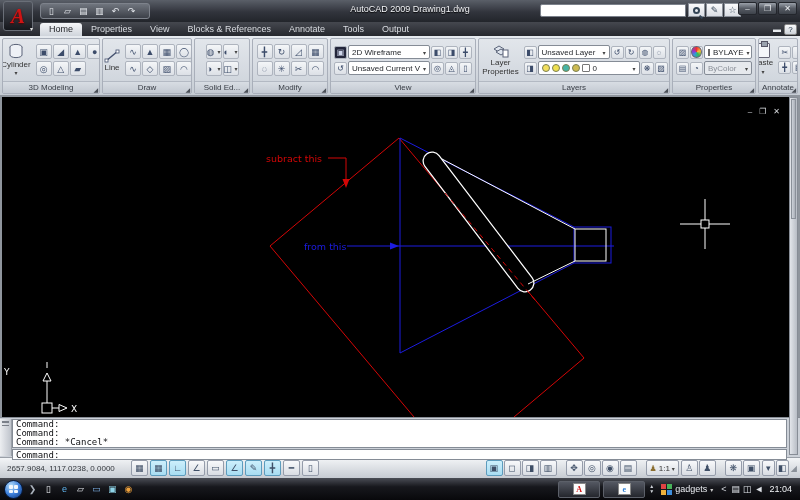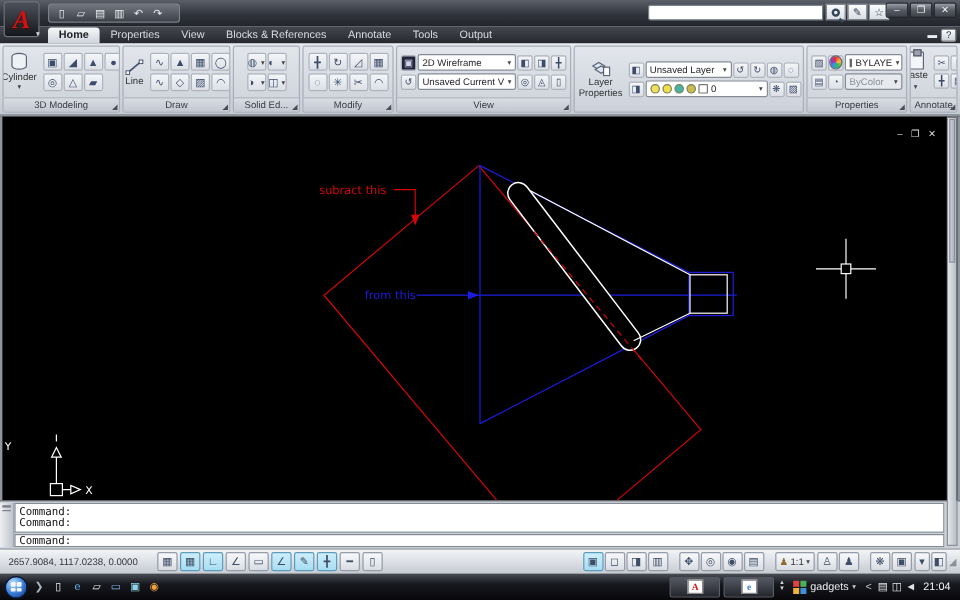--- a/index.html
+++ b/index.html
@@ -19,21 +19,21 @@
 .sgroup{position:absolute;left:688px;top:3px;display:flex;gap:1px}
 .sbtn{width:17px;height:14px;background:linear-gradient(#fafbfc,#d9dde3);border:1px solid #8a9099;display:flex;align-items:center;justify-content:center;font-size:9px;color:#345}
 .magicon{width:7px;height:7px;border:2px solid #345;border-radius:50%;position:relative;display:inline-block}
 .magicon::after{content:"";position:absolute;width:2px;height:4px;background:#345;left:5px;top:6px;transform:rotate(-45deg)}
 .winbtns{position:absolute;right:3px;top:2px;display:flex;gap:1px}
 .wbtn{width:19px;height:13px;background:linear-gradient(#9aa0a9,#565b64 50%,#3e434b);border:1px solid #23262c;border-radius:2px;color:#f0f2f5;font-size:8px;display:flex;align-items:center;justify-content:center}
 
 
 .tabrow{height:14px;background:linear-gradient(#45484f,#26282e);display:flex;align-items:flex-end;padding-left:40px;position:relative}
 .tab{font-size:9px;color:#d9dce1;padding:1px 9px 2px;border-radius:3px 3px 0 0;white-space:nowrap}
-.tab.on{background:linear-gradient(#f6f7f9,#cfd4db);color:#1c1e22;font-weight:bold}
+.tab.on{background:linear-gradient(#f6f7f9,#cfd4db);color:#1c1e22;font-weight:normal}
 .tabrow-right{position:absolute;right:3px;top:2px;display:flex;gap:3px;align-items:center}
 .pillicon{color:#e8ebef;font-size:8px}
 .helpbtn{width:13px;height:11px;background:linear-gradient(#fafbfc,#ccd1d8);border:1px solid #888;font-size:8px;color:#234;display:flex;align-items:center;justify-content:center;border-radius:2px}
 
 
 .ribbon{height:61px;background:linear-gradient(#e6eaef,#c6ccd4);display:flex;gap:2px;padding:2px 2px 1px;border-bottom:2px solid #8f959d}
 .panel{background:linear-gradient(#e2e6eb,#ccd2da);border:1px solid #a9afba;border-radius:2px;display:flex;flex-direction:column;overflow:hidden}
 .pbody{flex:1;display:flex;align-items:center;justify-content:center;gap:3px;padding:1px 2px}
 .ptitle{height:12px;border-top:1px solid #b3b9c3;background:linear-gradient(#d8dde3,#c3c9d2);font-size:8px;color:#383d45;display:flex;align-items:center;justify-content:center;position:relative}
 .ptitle .launcher{position:absolute;right:1px;bottom:0;font-size:6px;color:#4a4f57}
@@ -120,20 +120,21 @@
         <span class="tbtn">
           <i style="font-style:normal">▥</i>
         </span>
         <span class="tbtn">
           <i style="font-style:normal">↶</i>
         </span>
         <span class="tbtn">
           <i style="font-style:normal">↷</i>
         </span>
     </div>
+    <div class="wintitle">AutoCAD 2009 Drawing1.dwg</div>
     <input class="searchbox" value="" style="">
     <div class="sgroup">
       <span class="sbtn">
           <span class="magicon"></span>
         </span>
       <span class="sbtn">
           <i style="font-style:normal">✎</i>
         </span>
       <span class="sbtn">
           <i style="font-style:normal">☆</i>
@@ -441,20 +442,24 @@
                 <span class="ibtn sm">
                   <i style="font-style:normal">❋</i>
                 </span>
                 <span class="ibtn sm">
                   <i style="font-style:normal">▨</i>
                 </span>
               </span>
           </div>
         </div>
       </div>
+      <div class="ptitle">
+          <span>Layers</span>
+          <span class="launcher">◢</span>
+        </div>
     </div>
 
     <div class="panel" style="width:84px">
       <div class="pbody">
         <div class="pcol">
           <div class="prow">
             <span class="prow">
                 <span class="ibtn sm">
                   <i style="font-style:normal">▨</i>
                 </span>
@@ -573,20 +578,21 @@
   </div>
 
   <div class="cmd">
     <div class="gutter">
         <i></i>
       </div>
     <div class="cmdcol">
       <div class="cmdbox">
         <div>Command:</div>
           <div>Command:</div>
+          <div>Command: *Cancel*</div>
       </div>
       <div class="cmdline">Command:</div>
     </div>
   </div>
 
   <div class="status">
     <span class="coords">2657.9084, 1117.0238, 0.0000</span>
     <span class="prow" style="gap:2px">
       <span class="stbtn">
           <i style="font-style:normal">▦</i>

